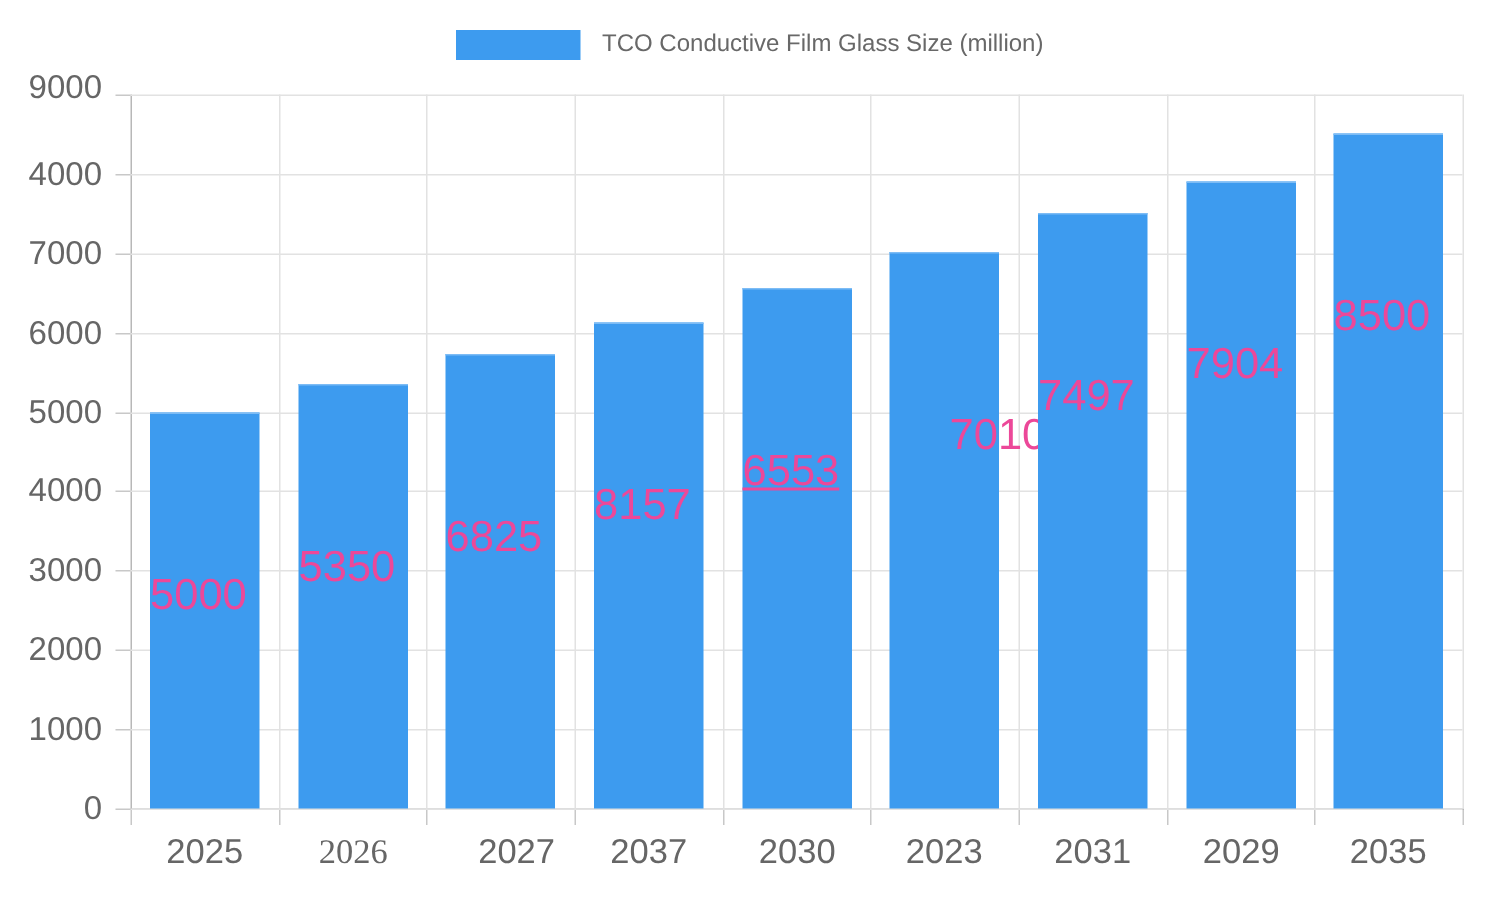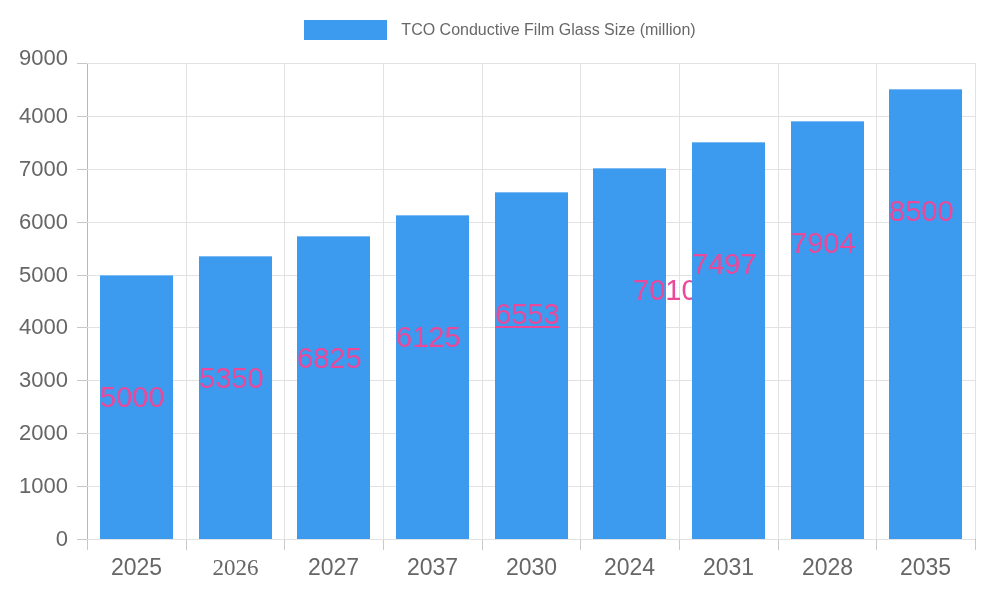--- a/index.html
+++ b/index.html
@@ -203,42 +203,42 @@
       <div class="vgridline" style="left: 691px;"></div>
       <div class="vgridline" style="left: 789px;"></div>
       <div class="vgridline" style="left: 888px;"></div>
       <div class="bar" style="left: 13px; top: 211.556px; width: 73px; height: 264.444px; background: rgb(61, 155, 239);"></div>
       <div class="bar-label" style="left: 13px; width: 73px; top: 319.556px;">5000</div>
       <div class="bar" style="left: 112px; top: 193.044px; width: 73px; height: 282.956px; background: rgb(61, 155, 239);"></div>
       <div class="bar-label" style="left: 112px; width: 56px; top: 301.044px;">5350</div>
       <div class="bar" style="left: 210px; top: 173.264px; width: 73px; height: 302.736px; background: rgb(61, 155, 239);"></div>
       <div class="bar-label" style="left: 210px; width: 73px; top: 281.264px;">6825</div>
       <div class="bar" style="left: 309px; top: 152.056px; width: 73px; height: 323.944px; background: rgb(61, 155, 239);"></div>
-      <div class="bar-label" style="left: 309px; width: 73px; top: 260.056px;">6125</div>
+      <div class="bar-label" style="left: 309px; width: 73px; top: 260.056px;">8157</div>
       <div class="bar" style="left: 408px; top: 129.419px; width: 73px; height: 346.581px; background: rgb(61, 155, 239);"></div>
       <div class="bar-label" style="left: 408px; width: 73px; top: 237.419px; text-decoration: underline;">6553</div>
       <div class="bar" style="left: 506px; top: 105.249px; width: 73px; height: 370.751px; background: rgb(61, 155, 239);"></div>
       <div class="bar-label" style="left: 506px; width: 73px; top: 213.249px; margin-left: 40px;">7010</div>
       <div class="bar" style="left: 605px; top: 79.492px; width: 73px; height: 396.508px; background: rgb(61, 155, 239);"></div>
       <div class="bar-label" style="left: 605px; width: 73px; top: 187.492px;">7497</div>
       <div class="bar" style="left: 704px; top: 57.9662px; width: 73px; height: 418.034px; background: rgb(61, 155, 239);"></div>
       <div class="bar-label" style="left: 704px; width: 73px; top: 165.966px;">7904</div>
       <div class="bar" style="left: 802px; top: 26.4444px; width: 73px; height: 449.556px; background: rgb(61, 155, 239);"></div>
       <div class="bar-label" style="left: 802px; width: 73px; top: 134.444px;">8500</div>
     </div>
 
   <div id="x-labels">
       <div class="xtick" style="left: 100px; width: 73px;">2025</div>
       <div class="xtick" style="left: 199px; width: 73px; font-family: Liberation Serif, serif;">2026</div>
-      <div class="xtick" style="left: 297px; width: 73px;">2027</div>
+      <div class="xtick" style="left: 297px; width: 73px; text-align: right;">2027</div>
       <div class="xtick" style="left: 396px; width: 73px;">2037</div>
       <div class="xtick" style="left: 495px; width: 73px;">2030</div>
-      <div class="xtick" style="left: 593px; width: 73px;">2024</div>
+      <div class="xtick" style="left: 593px; width: 73px;">2023</div>
       <div class="xtick" style="left: 692px; width: 73px;">2031</div>
-      <div class="xtick" style="left: 791px; width: 73px;">2028</div>
+      <div class="xtick" style="left: 791px; width: 73px;">2029</div>
       <div class="xtick" style="left: 889px; width: 73px;">2035</div>
       <div class="xtickmark" style="left: 87px;"></div>
       <div class="xtickmark" style="left: 186px;"></div>
       <div class="xtickmark" style="left: 284px;"></div>
       <div class="xtickmark" style="left: 383px;"></div>
       <div class="xtickmark" style="left: 482px;"></div>
       <div class="xtickmark" style="left: 580px;"></div>
       <div class="xtickmark" style="left: 679px;"></div>
       <div class="xtickmark" style="left: 778px;"></div>
       <div class="xtickmark" style="left: 876px;"></div>

